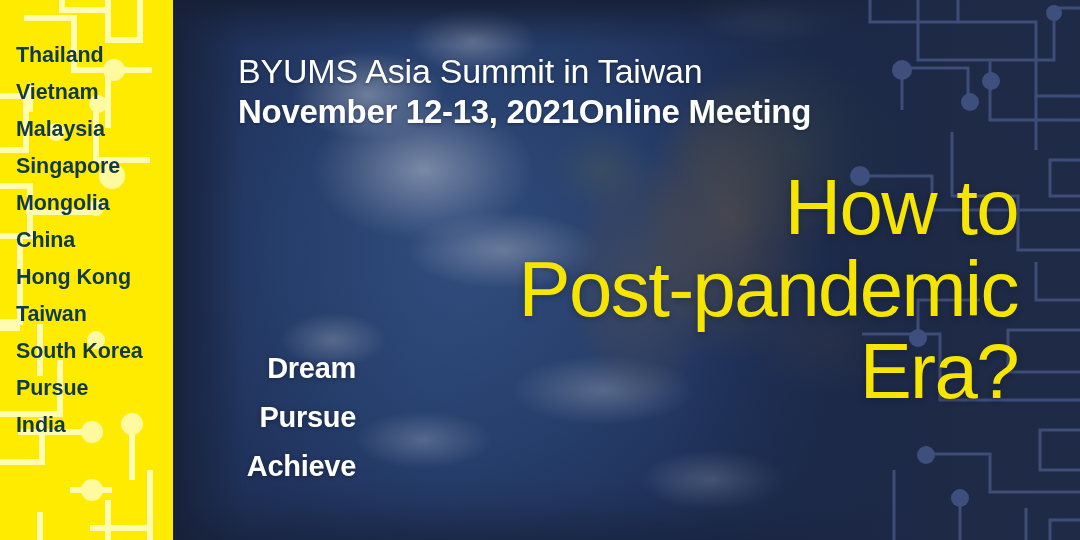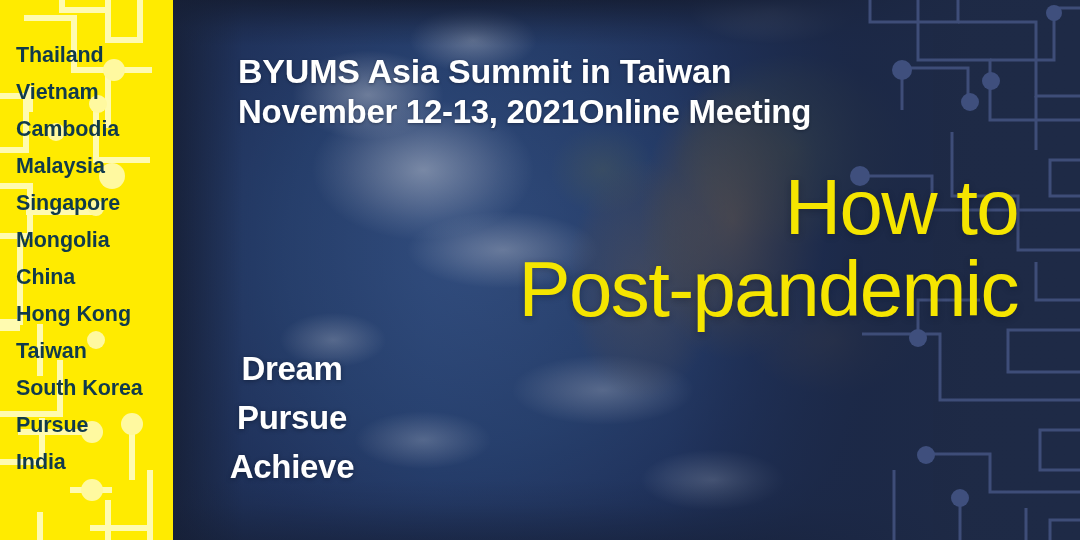--- a/index.html
+++ b/index.html
@@ -123,44 +123,44 @@
 
   
   .header-block {
     position: absolute;
     left: 238px;
     top: 50px;
     color: #ffffff;
   }
   .summit-title {
     font-size: 34px;
-    font-weight: bold;
+    font-weight: normal;
     line-height: 42px;
     letter-spacing: -0.2px;
     white-space: nowrap;
     text-shadow: 0 1px 3px rgba(10,18,36,0.45);
   }
   .summit-sub {
     font-size: 33px;
     font-weight: bold;
     line-height: 40px;
     letter-spacing: -0.3px;
     white-space: nowrap;
     text-shadow: 0 1px 3px rgba(10,18,36,0.45);
     text-align: right;
   }
 
   .motto {
     position: absolute;
-    left: 204px;
+    left: 180px;
     top: 344px;
     width: 176px;
-    text-align: center;
+    text-align: right;
     color: #ffffff;
-    font-size: 33px;
+    font-size: 29px;
     font-weight: bold;
     line-height: 49px;
     letter-spacing: -0.3px;
     text-shadow: 0 1px 4px rgba(10,18,36,0.5);
   }
 
   .headline {
     position: absolute;
     right: 62px;
     top: 166px;
@@ -260,21 +260,20 @@
           <circle cx="92" cy="432" r="11"></circle>
           <circle cx="132" cy="424" r="11"></circle>
           <circle cx="92" cy="490" r="11"></circle>
         </g>
       </svg>
     </div>
 
     <div class="country-list">
       <div class="country">Thailand</div>
       <div class="country">Vietnam</div>
-      <div class="country">Cambodia</div>
       <div class="country">Malaysia</div>
       <div class="country">Singapore</div>
       <div class="country">Mongolia</div>
       <div class="country">China</div>
       <div class="country">Hong Kong</div>
       <div class="country">Taiwan</div>
       <div class="country">South Korea</div>
       <div class="country">Pursue</div>
       <div class="country">India</div>
     </div>
@@ -287,15 +286,16 @@
 
   <div class="motto">
     <div>Dream</div>
     <div>Pursue</div>
     <div>Achieve</div>
   </div>
 
   <div class="headline">
     <div class="hl-line">How to</div>
     <div class="hl-line">Post-pandemic</div>
+    <div class="hl-line">Era?</div>
   </div>
 
 </div>
 
 </body></html>

